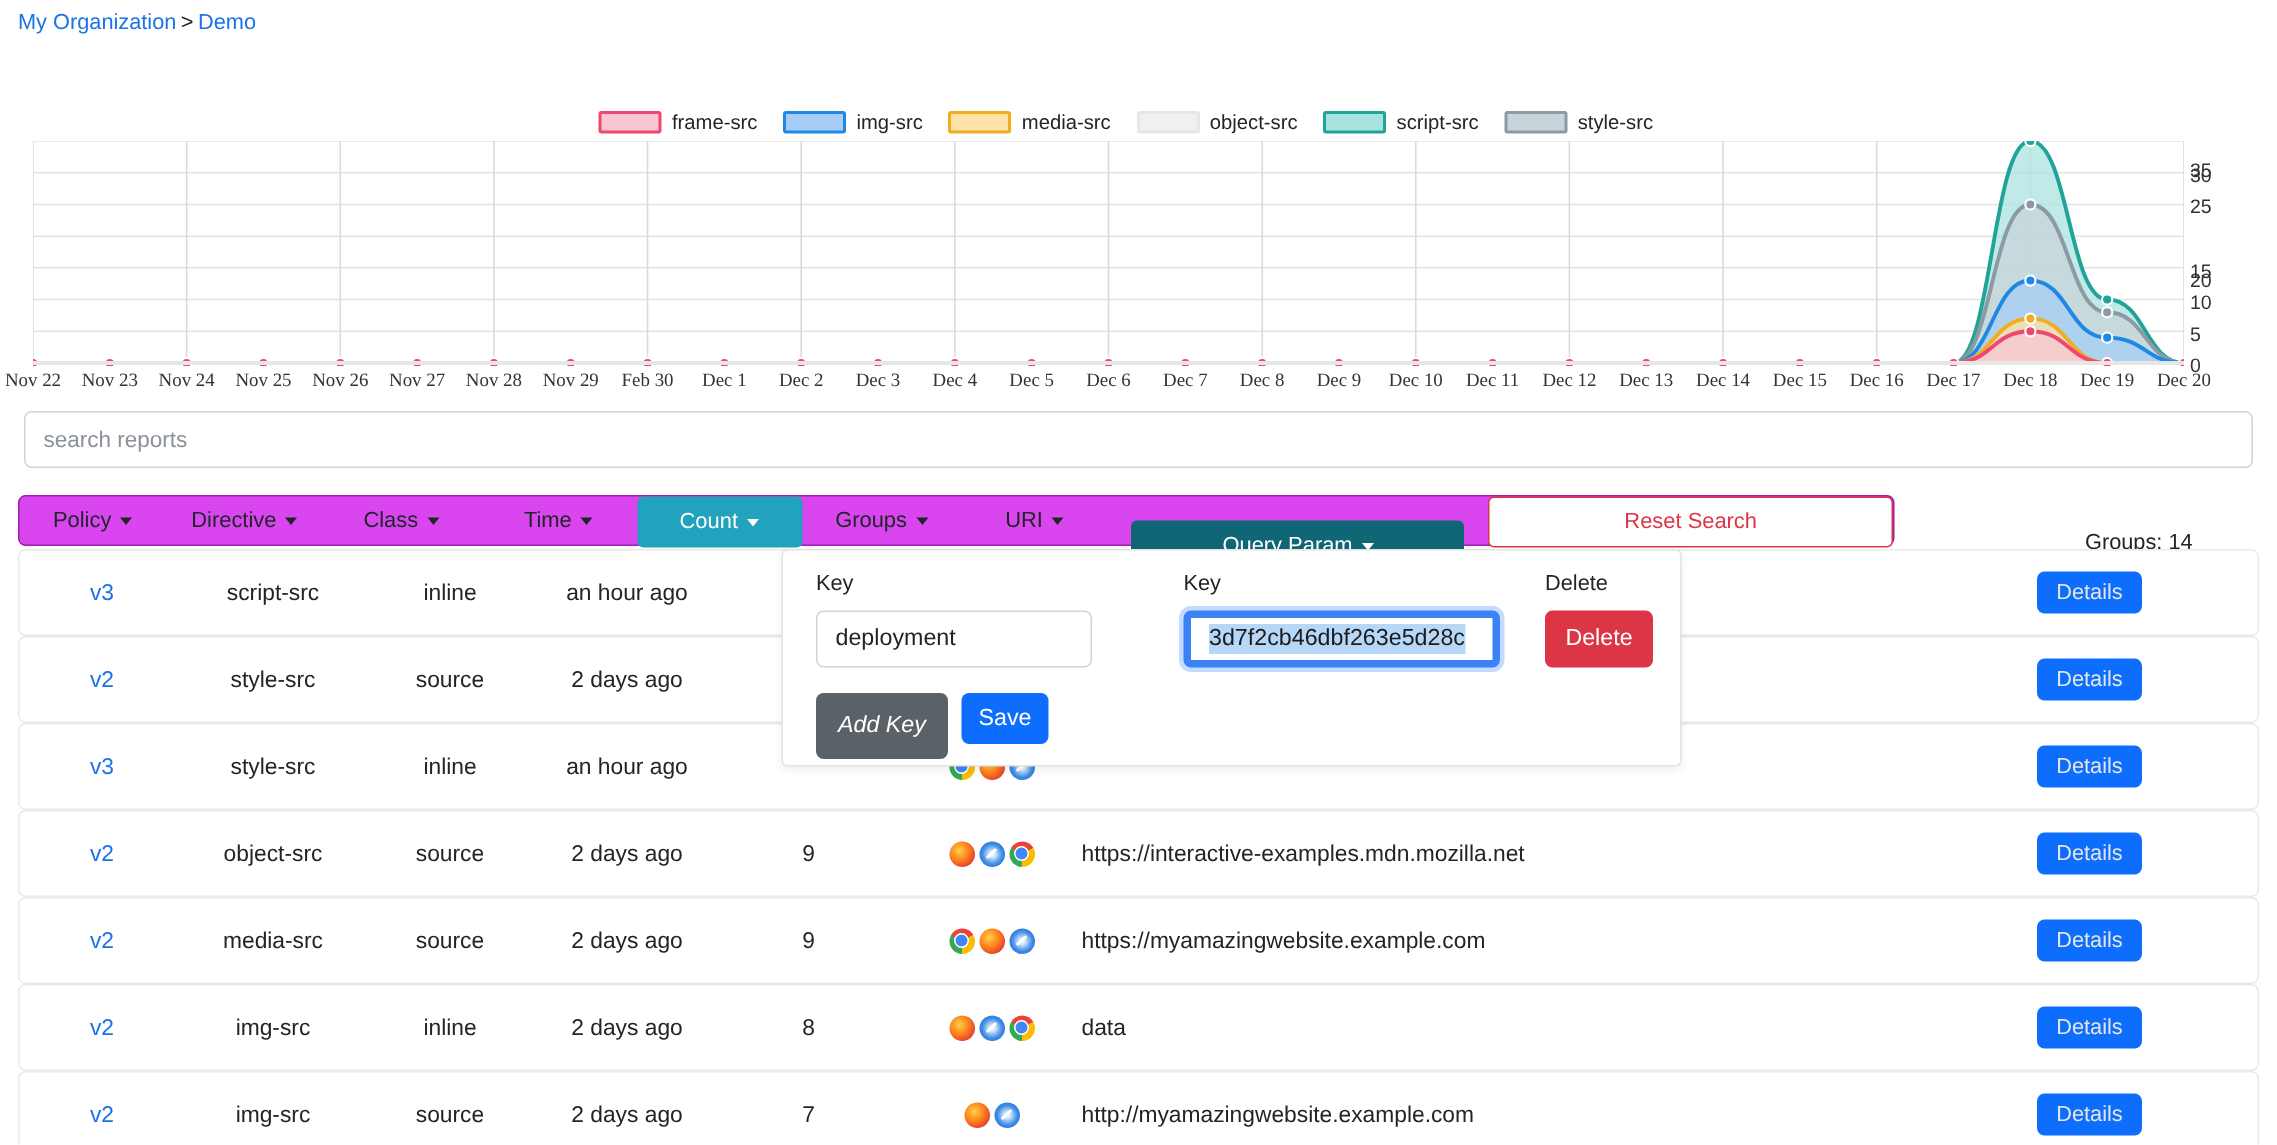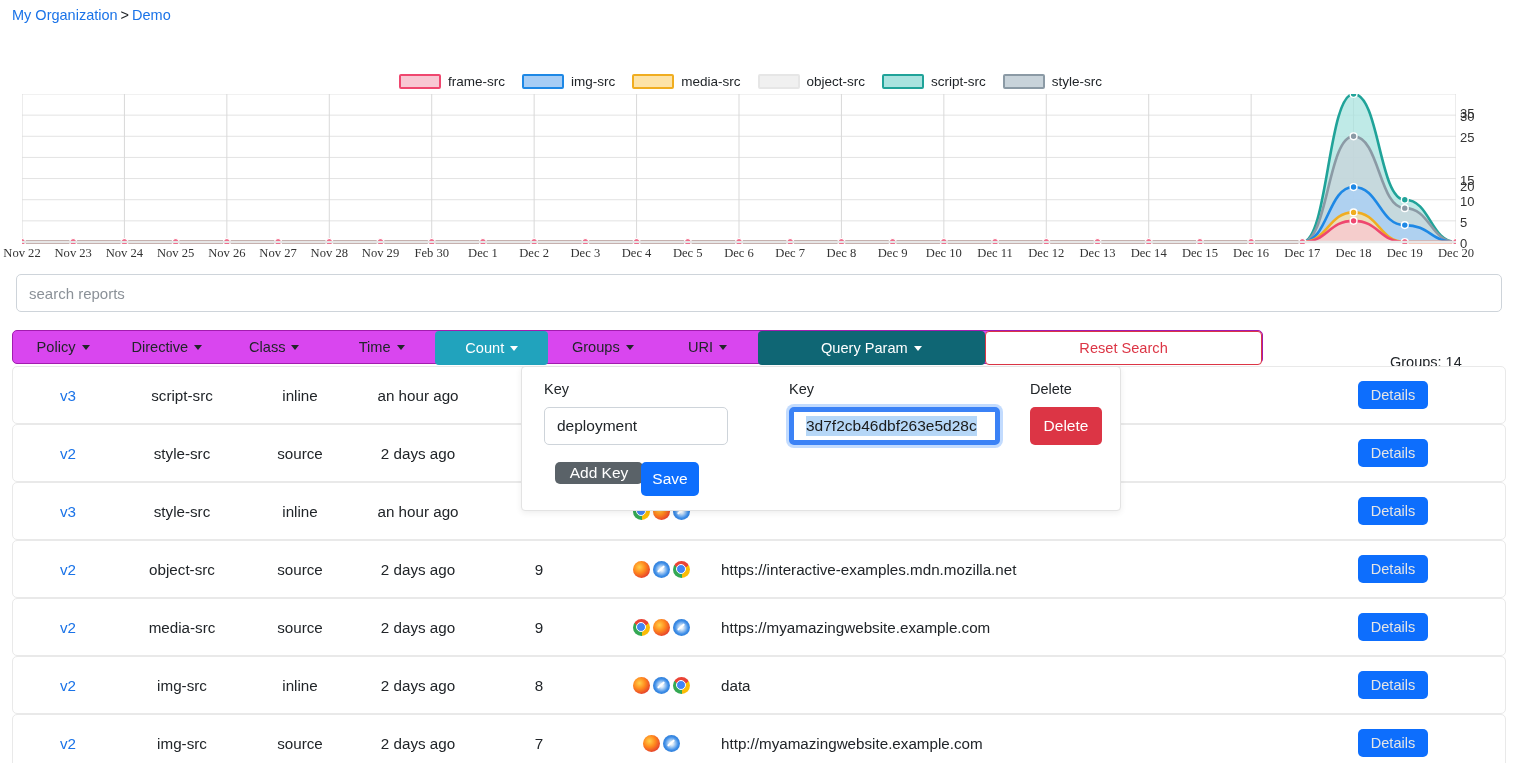--- a/index.html
+++ b/index.html
@@ -348,21 +348,21 @@
         <span class="caret"></span>
       </div>
       <div class="col plain" style="width: 120px;">
         <span>Groups</span>
         <span class="caret"></span>
       </div>
       <div class="col plain" style="width: 110px;">
         <span>URI</span>
         <span class="caret"></span>
       </div>
-      <div class="col dark-teal" style="width: 250px; margin: 0px; height: 34px;">
+      <div class="col dark-teal" style="width: 250px; margin: 16px; height: 34px;">
         <span>Query Param</span>
         <span class="caret"></span>
       </div>
       <div class="col reset" style="width: 304px; margin: 0px; height: 34px;">
         <span>Reset Search</span>
       </div>
     </div>
   <div class="counts">
     <div>Groups: 14</div>
     <div>Reports: 118</div>
@@ -508,17 +508,17 @@
     <div class="popup-label" style="left:508px; top:14px;">Delete</div>
 
     <input class="popup-input" style="left: 22px; top: 40px; width: 184px;" value="deployment">
 
     <div class="popup-input focused" style="left:267px; top:40px; width:211px; display:flex; align-items:center; overflow:hidden;">
       <span class="sel-text">3d7f2cb46dbf263e5d28c</span>
     </div>
 
     <button class="btn delete" style="left:508px; top:40px; width:72px; height:38px;">Delete</button>
 
-    <button class="btn addkey" style="left:33px; top:95px; width:88px; height:22px;">Add Key</button>
+    <button class="btn addkey" style="left:22px; top:95px; width:88px; height:44px;font-style:italic;">Add Key</button>
     <button class="btn save" style="left:119px; top:95px; width:58px; height:34px;">Save</button>
   </div>
 
 </div>
 
 </body></html>

